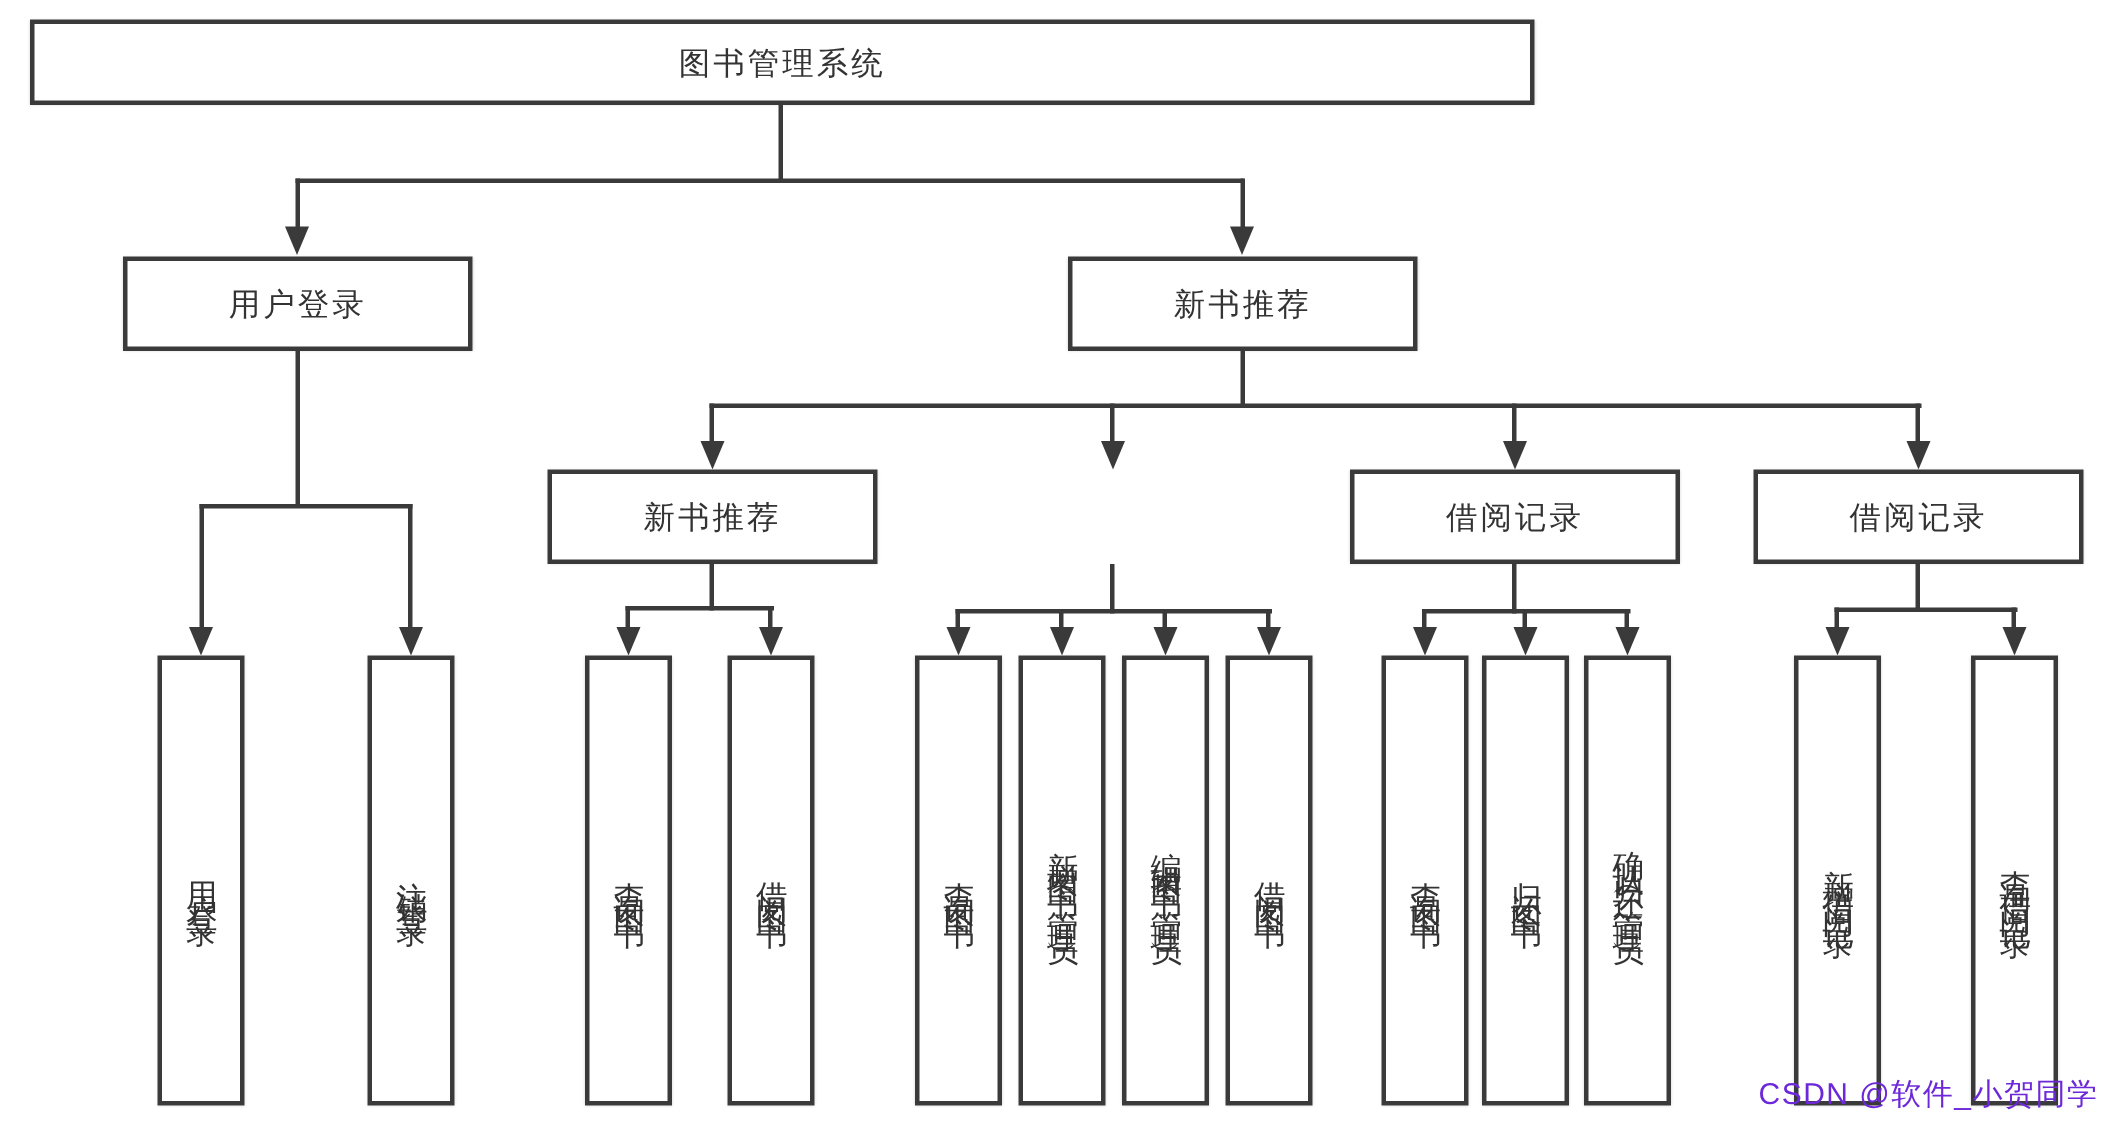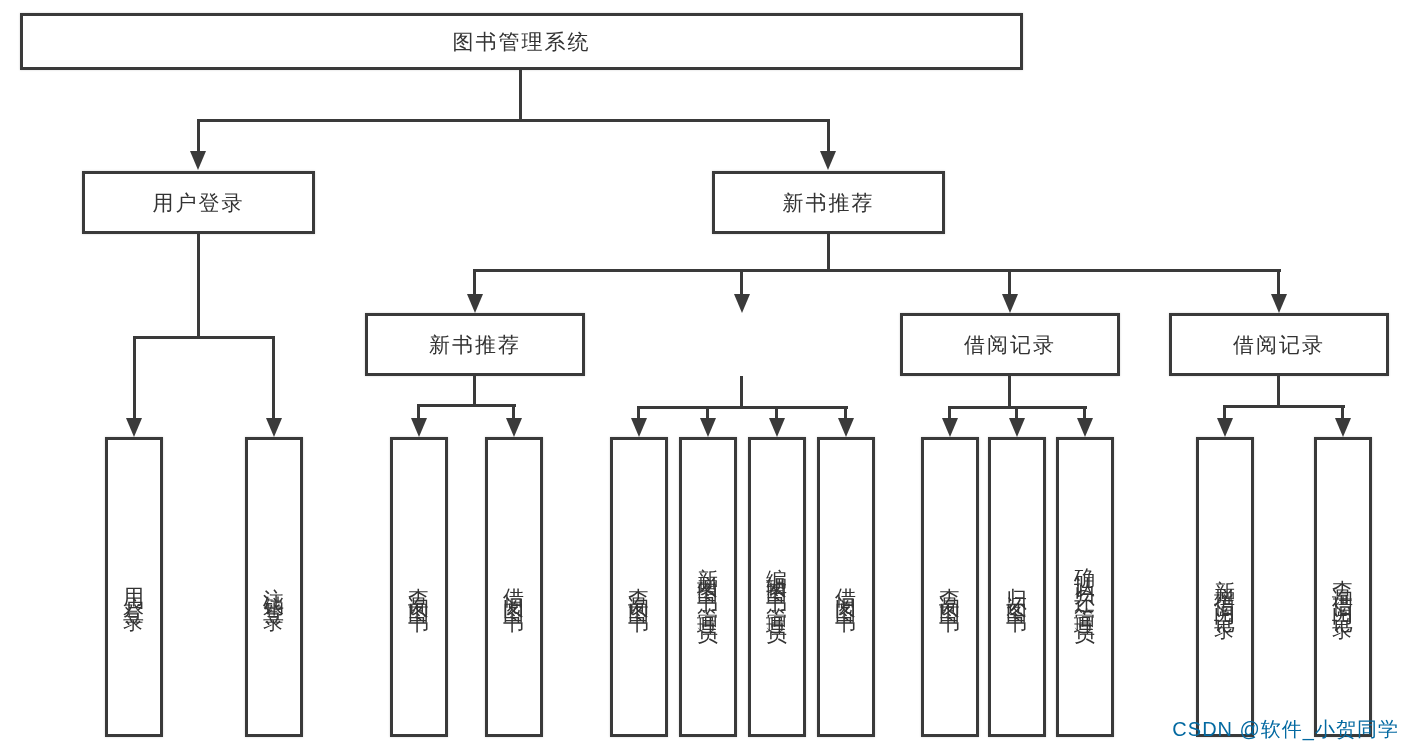--- a/index.html
+++ b/index.html
@@ -8,21 +8,21 @@
   .node{position:absolute;box-sizing:border-box;border:3px solid #3a3a3a;background:#ffffff;
         display:flex;align-items:center;justify-content:center;
         font-size:21px;letter-spacing:2px;box-shadow:0 0 2px rgba(0,0,0,0.18);}
   .vnode{padding:0;}
   .vnode .vtext{writing-mode:vertical-rl;text-orientation:mixed;letter-spacing:8px;
         font-size:21px;line-height:1;max-height:292px;}
   .hline{position:absolute;height:3px;background:#3a3a3a;}
   .vline{position:absolute;width:3px;background:#3a3a3a;}
   .arrow{position:absolute;width:0;height:0;border-left:8px solid transparent;
          border-right:8px solid transparent;border-top:19px solid #3a3a3a;}
-  .watermark{position:absolute;right:6px;bottom:4px;font-size:20px;color:#0369a1;
+  .watermark{position:absolute;right:6px;bottom:4px;font-size:20px;color:#6d28d9;
          letter-spacing:1px;z-index:5;}
 </style>
 </head>
 <body>
 
 <div class="canvas">
 
   <div class="node" style="left:20px;top:13px;width:1003px;height:57px">图书管理系统</div>
 
   <div class="vline" style="left:519px;top:69px;height:51px"></div>

